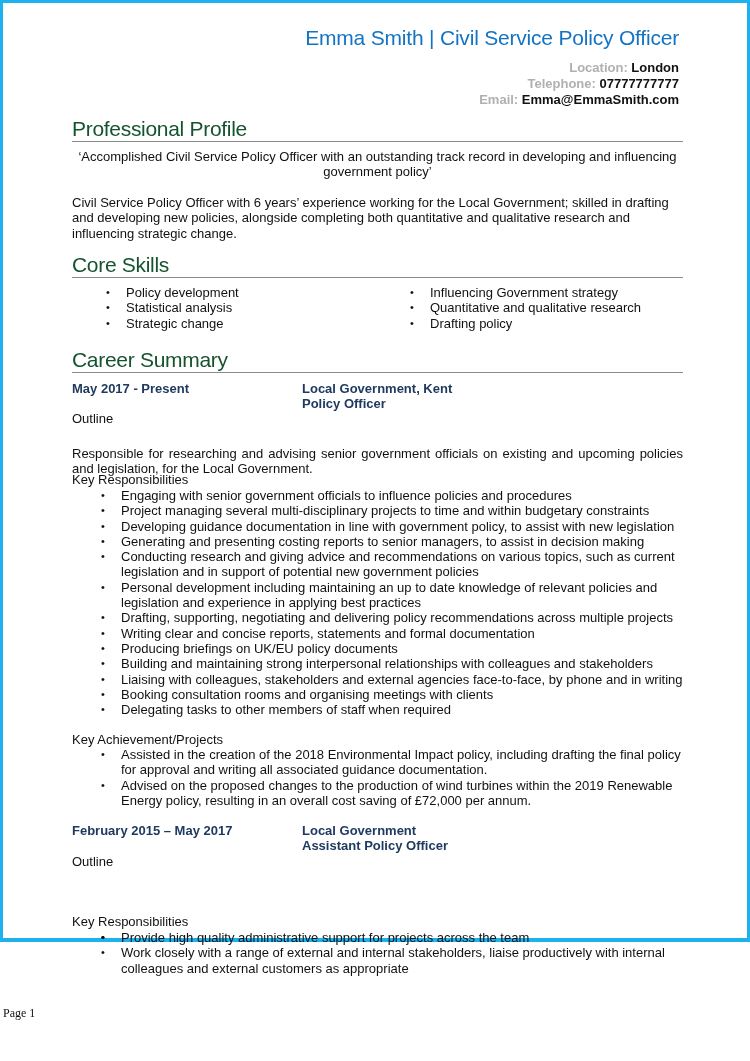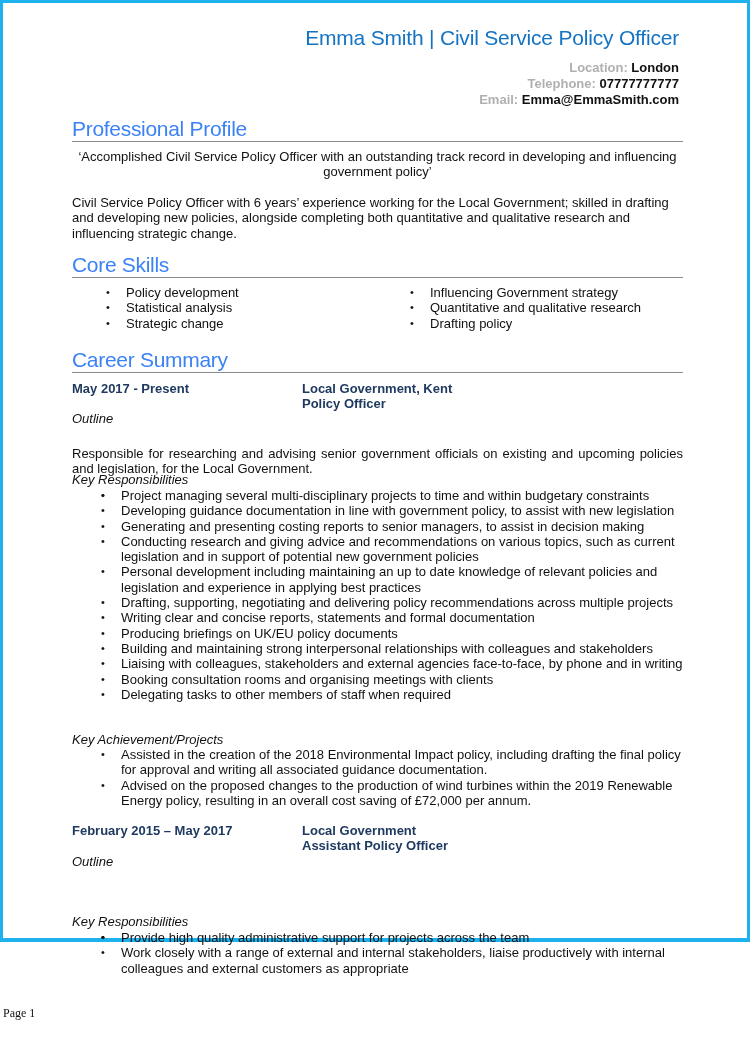--- a/index.html
+++ b/index.html
@@ -22,39 +22,39 @@
   .name-title {
     position: absolute; right: 68px; top: 27px;
     font-size: 21px; color: #1473c3; white-space: nowrap; letter-spacing: -0.2px;
   }
   .contact { position: absolute; right: 68px; top: 57px; text-align: right; font-size: 13px; line-height: 16px; font-weight: bold; }
   .contact .lbl { color: #b0b0b0; }
   .contact .val { color: #111; }
 
   .section-heading {
     position: absolute; left: 69px; width: 611px;
-    font-size: 21px; color: #3b82f6; letter-spacing: -0.3px;
+    font-size: 21px; color: #14532d; letter-spacing: -0.3px;
     border-bottom: 1px solid #8a8a8a; padding-bottom: 0px; line-height: 24px; height: 24px;
   }
 
   .quote { position: absolute; left: 69px; width: 611px; text-align: center; }
   .para { position: absolute; left: 69px; width: 611px; }
   .justify { text-align: justify; }
 
   .skills { position: absolute; left: 69px; width: 611px; }
   .skills .col { position: absolute; top: 0; }
   ul.bul { list-style: none; margin: 0; padding: 0; }
   ul.bul li { position: relative; padding-left: 0; }
   ul.bul li .dot { position: absolute; left: -20px; top: 0; font-size: 11px; }
 
   .job-head { position: absolute; left: 69px; width: 611px; font-weight: bold; color: #1f3a60; }
   .job-head .date { position: absolute; left: 0; top: 0; }
   .job-head .org { position: absolute; left: 230px; top: 0; }
 
-  .italic { font-style: italic; }
+  .italic { }
   .list-block { position: absolute; left: 118px; width: 570px; }
 
   .footer { position: absolute; left: 0; width: 744px; top: 1003px; text-align: left; font-size: 12px; font-family: Liberation Serif, serif; }
 </style>
 </head>
 <body>
 
 <div class="page">
 
   <div class="name-title">Emma Smith | Civil Service Policy Officer</div>
@@ -88,21 +88,21 @@
     <span class="date">May 2017 - Present</span>
     <div class="org">
       <div>Local Government, Kent</div>
       <div>Policy Officer</div>
     </div>
   </div>
   <div class="para italic" style="top:408px;">Outline</div>
   <div class="para justify" style="top:424px;margin-top:19px;">Responsible for researching and advising senior government officials on existing and upcoming policies and legislation, for the Local Government.</div>
   <div class="para italic" style="top:469px;">Key Responsibilities</div>
   <ul class="bul list-block" style="top:485px;" id="job0-resp">
-      <li><span class="dot">•</span></li>
+      <li><span class="dot">•</span><span>Engaging with senior government officials to influence policies and procedures</span></li>
       <li><span class="dot">•</span><span>Project managing several multi-disciplinary projects to time and within budgetary constraints</span></li>
       <li><span class="dot">•</span><span>Developing guidance documentation in line with government policy, to assist with new legislation</span></li>
       <li><span class="dot">•</span><span>Generating and presenting costing reports to senior managers, to assist in decision making</span></li>
       <li><span class="dot">•</span><span>Conducting research and giving advice and recommendations on various topics, such as current legislation and in support of potential new government policies</span></li>
       <li><span class="dot">•</span><span>Personal development including maintaining an up to date knowledge of relevant policies and legislation and experience in applying best practices</span></li>
       <li><span class="dot">•</span><span>Drafting, supporting, negotiating and delivering policy recommendations across multiple projects</span></li>
       <li><span class="dot">•</span><span>Writing clear and concise reports, statements and formal documentation</span></li>
       <li><span class="dot">•</span><span>Producing briefings on UK/EU policy documents</span></li>
       <li><span class="dot">•</span><span>Building and maintaining strong interpersonal relationships with colleagues and stakeholders</span></li>
       <li><span class="dot">•</span><span>Liaising with colleagues, stakeholders and external agencies face-to-face, by phone and in writing</span></li>

